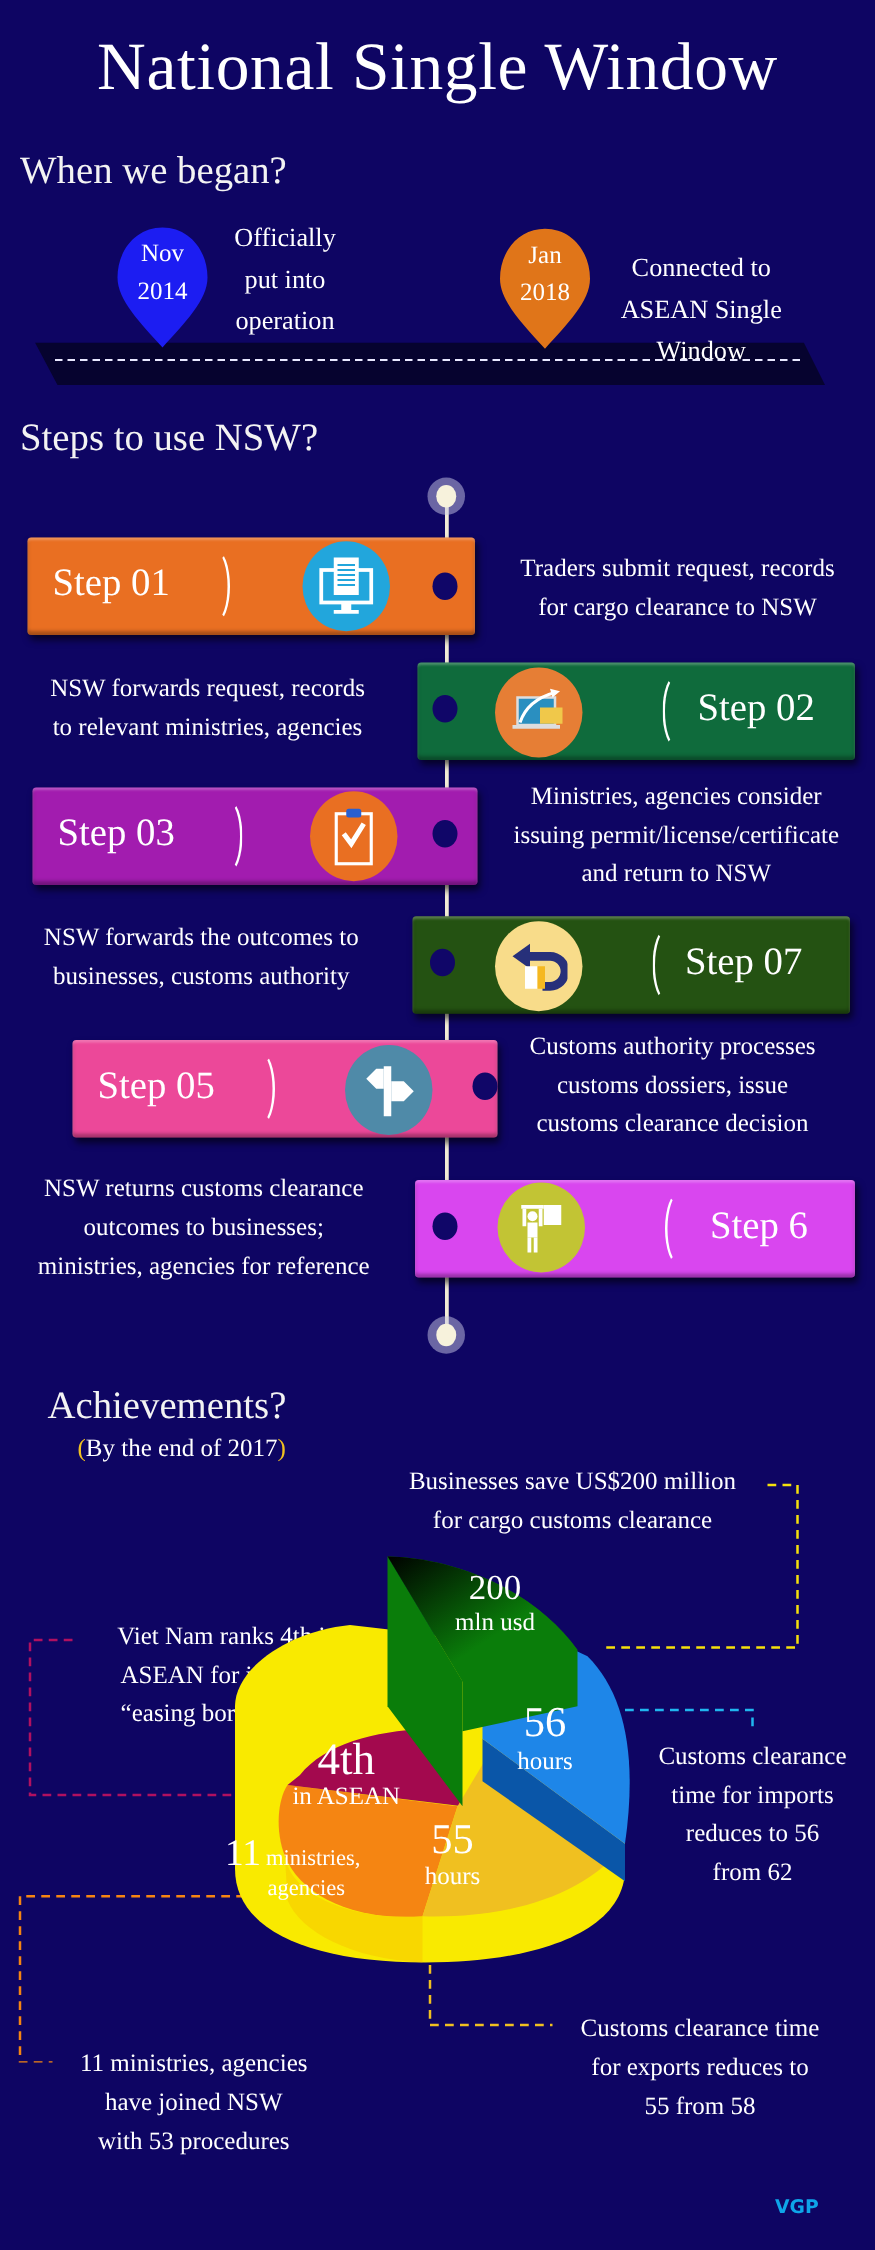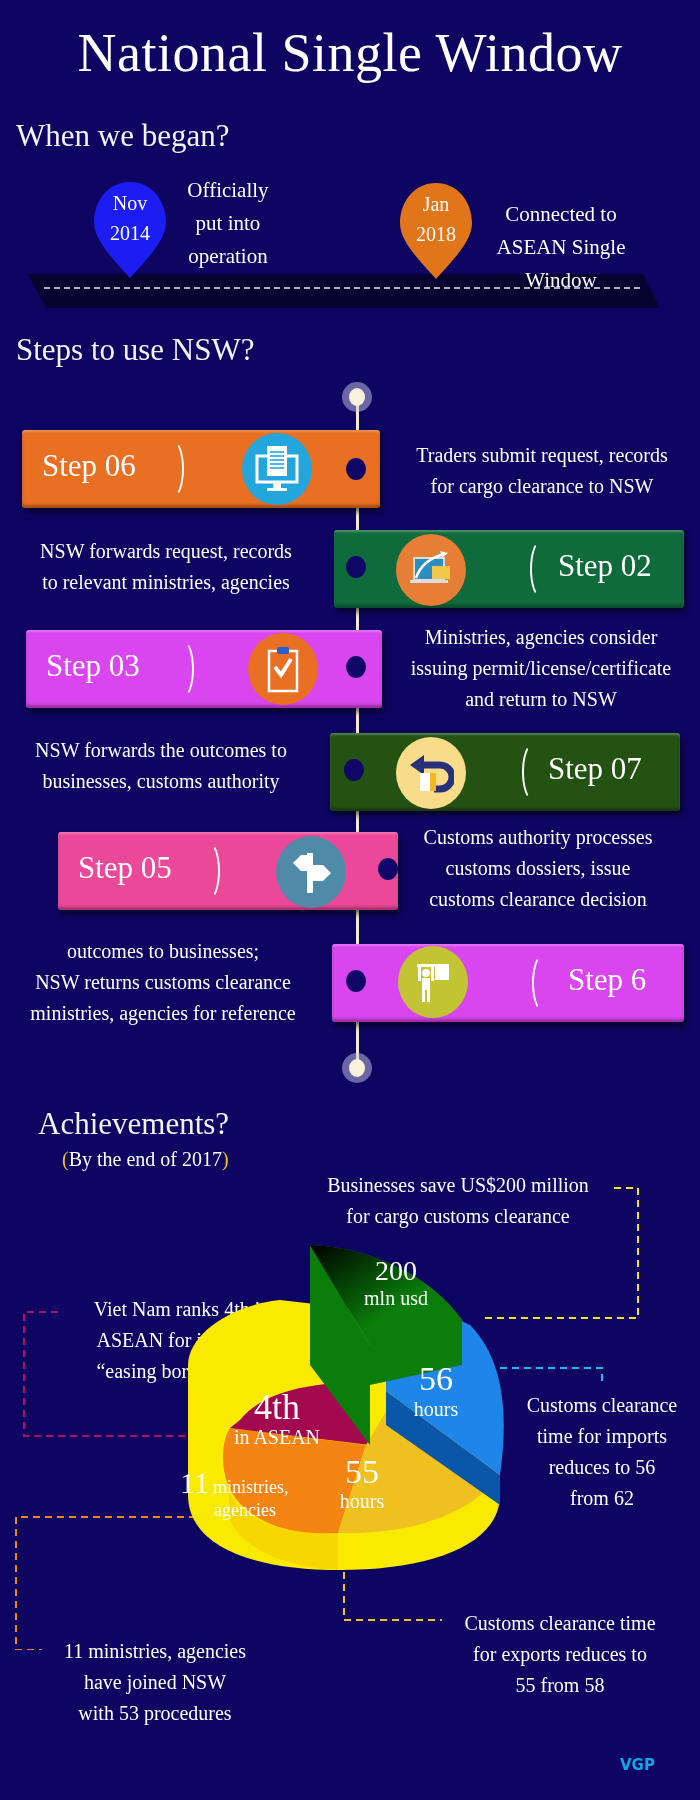--- a/index.html
+++ b/index.html
@@ -67,21 +67,21 @@
 
 <div class="abs timeline" style="top:400px; height:668px;"></div>
 <div class="abs cap" style="left:342px; top:382px;">
     <i></i>
   </div>
 <div class="abs cap" style="left:342px; top:1053px;">
     <i></i>
   </div>
 
 <div class="abs step-bar" style="left:22px; top:430px; width:358px; background:#e96f22;">
-  <div class="step-label" style="left:20px; top:18px;">Step 06</div>
+  <div class="step-label" style="left:20px; top:18px;">Step 01</div>
   <div class="arc r" style="left:140px; top:10px;"></div>
   <div class="step-icon" style="left:220px; top:3px; background:#22a6dc;">
     <svg width="44" height="50" viewBox="0 0 44 50">
         <rect x="2" y="12" width="40" height="26" fill="none" stroke="#fff" stroke-width="3"></rect>
         <rect x="12" y="2" width="20" height="30" fill="#fff"></rect>
         <g stroke="#22a6dc" stroke-width="1.6">
           <line x1="15" y1="8" x2="29" y2="8"></line>
           <line x1="15" y1="12" x2="29" y2="12"></line>
           <line x1="15" y1="16" x2="29" y2="16"></line>
           <line x1="15" y1="20" x2="29" y2="20"></line>
@@ -110,21 +110,21 @@
         <rect x="2" y="30" width="38" height="3" fill="#ddd"></rect>
         <rect x="24" y="16" width="18" height="13" fill="#f0c84a"></rect>
         <path d="M8 28 Q14 10 36 4" fill="none" stroke="#fff" stroke-width="2.5"></path>
         <polygon points="32,1 40,3 34,8" fill="#fff"></polygon>
       </svg>
   </div>
   <div class="arc l" style="left:196px; top:10px;"></div>
   <div class="step-label" style="left:224px; top:18px;">Step 02</div>
 </div>
 
-<div class="abs step-bar" style="left:26px; top:630px; width:356px; background:#d946ef;">
+<div class="abs step-bar" style="left:26px; top:630px; width:356px; background:#a21caf;">
   <div class="step-label" style="left:20px; top:18px;">Step 03</div>
   <div class="arc r" style="left:146px; top:10px;"></div>
   <div class="step-icon" style="left:222px; top:3px; background:#e96f22;">
     <svg width="34" height="48" viewBox="0 0 34 48">
         <rect x="3" y="6" width="28" height="40" fill="none" stroke="#fff" stroke-width="2.5"></rect>
         <rect x="11" y="2" width="12" height="7" rx="2" fill="#2a5fd0"></rect>
         <path d="M9 22 L15 30 L25 14" fill="none" stroke="#fff" stroke-width="4"></path>
       </svg>
   </div>
   <div class="dot" style="left:320px; top:26px;"></div>
@@ -165,22 +165,22 @@
   </div>
   <div class="dot" style="left:320px; top:26px;"></div>
 </div>
 <div class="abs step-desc" style="left:380px; top:822px; width:316px;">
   <div>Customs authority processes</div>
   <div>customs dossiers, issue</div>
   <div>customs clearance decision</div>
 </div>
 
 <div class="abs step-desc" style="left:4px; top:936px; width:318px;">
+  <div>NSW returns customs clearance</div>
   <div>outcomes to businesses;</div>
-  <div>NSW returns customs clearance</div>
   <div>ministries, agencies for reference</div>
 </div>
 <div class="abs step-bar" style="left:332px; top:944px; width:352px; background:#d946ef;">
   <div class="dot" style="left:14px; top:26px;"></div>
   <div class="step-icon" style="left:66px; top:2px; background:#c2c434;">
     <svg width="40" height="44" viewBox="0 0 40 44">
         <rect x="4" y="4" width="18" height="3" fill="#fff"></rect>
         <rect x="22" y="4" width="14" height="16" fill="#fff"></rect>
         <circle cx="13" cy="13" r="4" fill="#fff"></circle>
         <rect x="9" y="18" width="8" height="12" fill="#fff"></rect>

